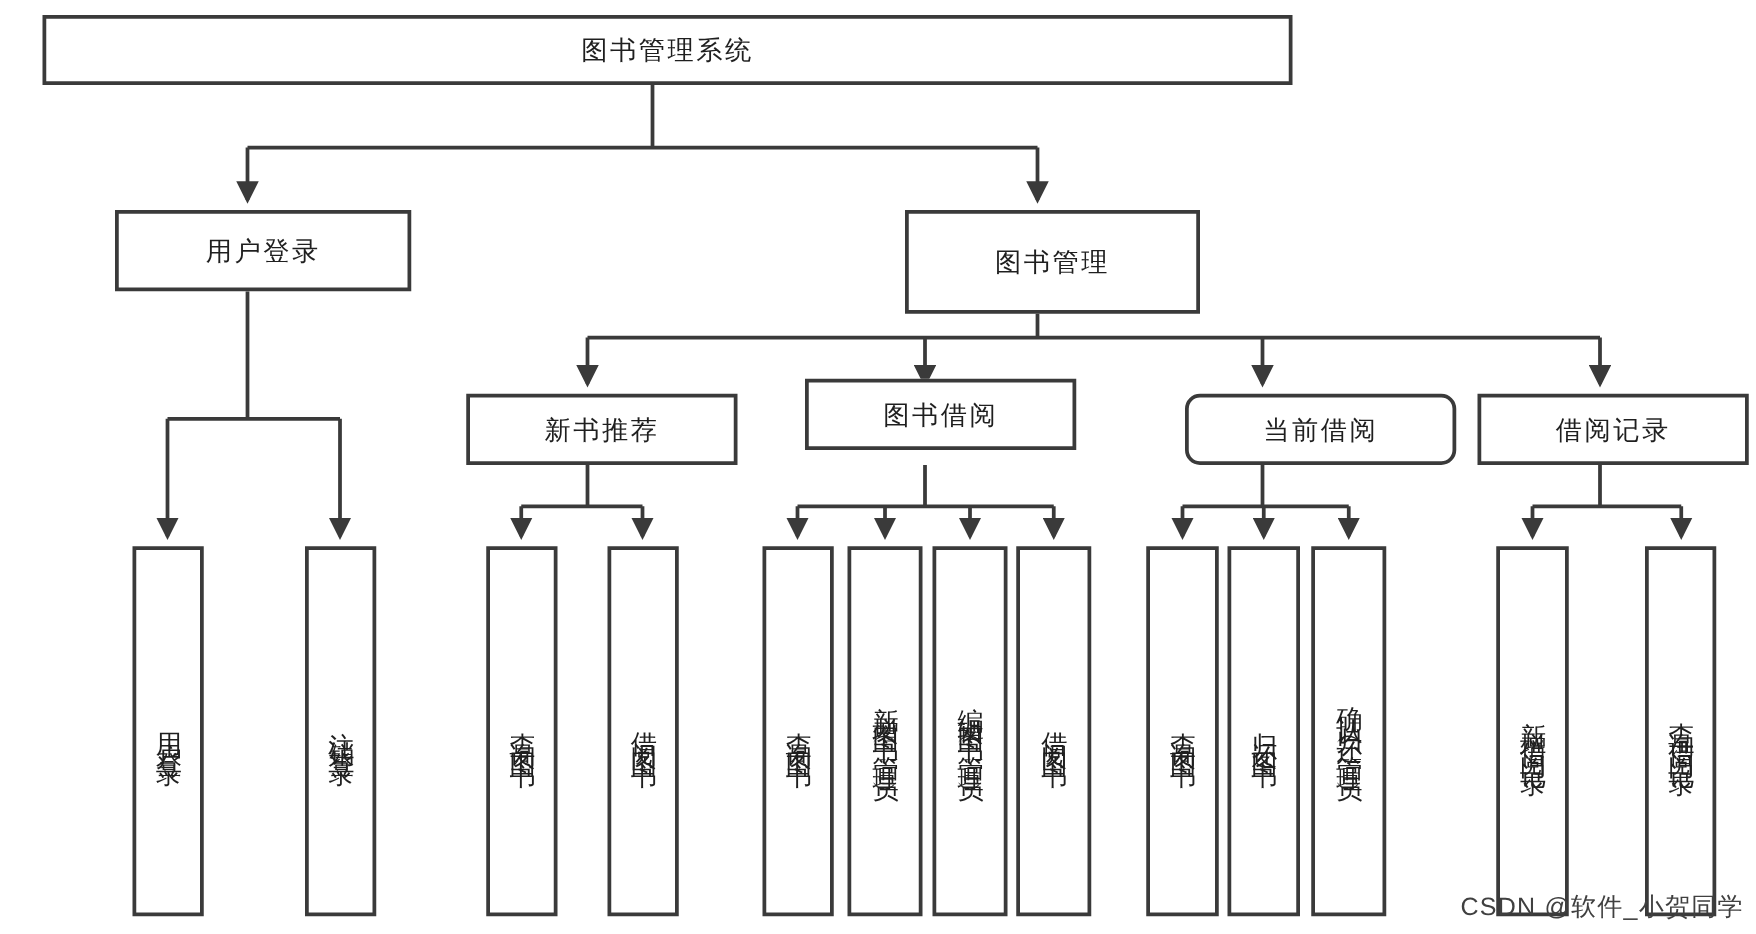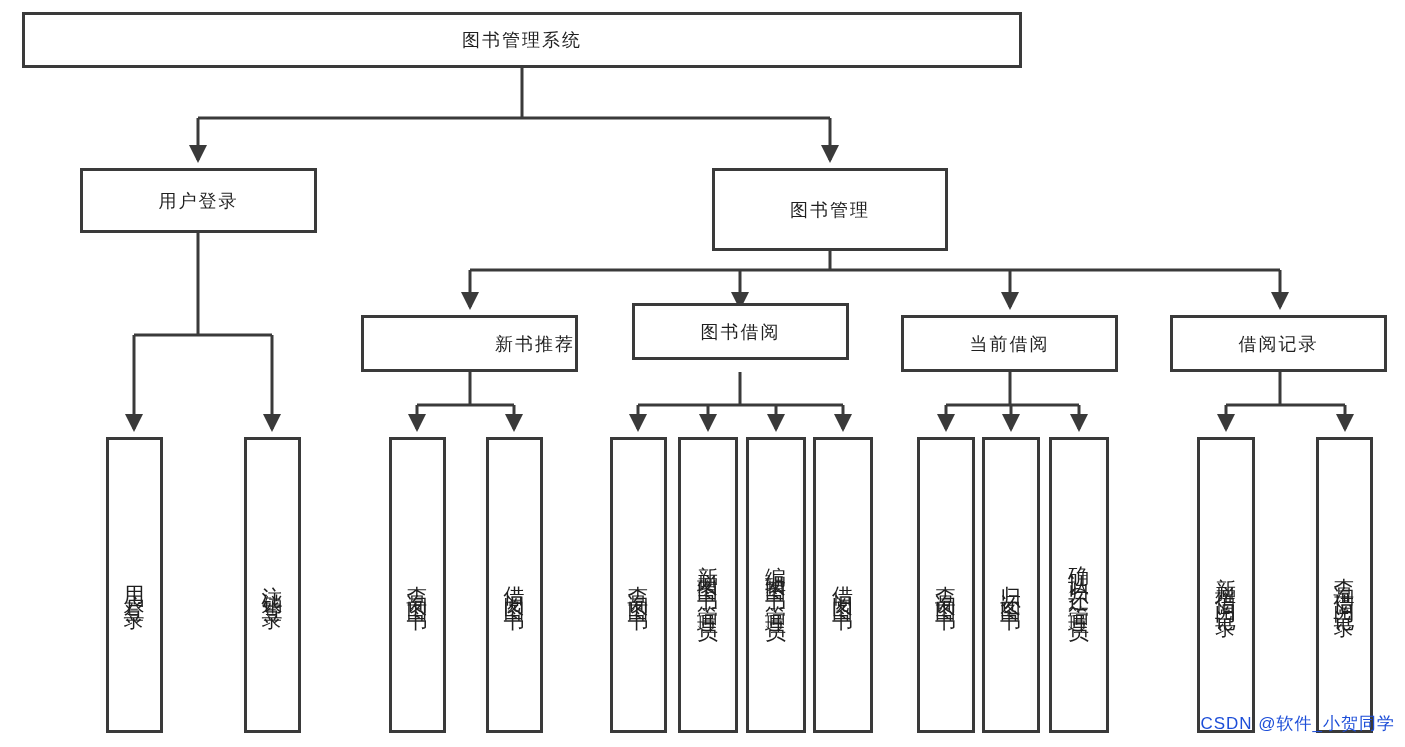--- a/index.html
+++ b/index.html
@@ -25,39 +25,40 @@
     position: absolute;
     box-sizing: border-box;
     background: #ffffff;
     border: 3px solid #3a3a3a;
     color: #1f1f1f;
     display: flex;
     align-items: center;
     justify-content: center;
   }
   .hnode {
-    font-size: 18px;
+    font-size: 21px;
     letter-spacing: 2px;
     white-space: nowrap;
+    margin-left: 12px;
   }
   .vnode {
     font-size: 21px;
   }
   .vnode .vlabel {
     writing-mode: vertical-rl;
     text-orientation: mixed;
     letter-spacing: 8px;
     line-height: 1;
   }
   .watermark {
     position: absolute;
     top: 712px;
     right: 10px;
-    font-size: 17px;
-    color: #1d4ed8;
+    font-size: 20px;
+    color: #404040;
     letter-spacing: 1px;
     z-index: 5;
     white-space: nowrap;
   }
 </style>
 </head>
 <body>
 
 <div class="canvas">
 
@@ -108,27 +109,27 @@
     <span>图书管理系统</span>
   </div>
 
   <div class="node hnode" style="left:80px; top:168px; width:237px; height:65px;">
     <span>用户登录</span>
   </div>
   <div class="node hnode" style="left:712px; top:168px; width:236px; height:83px;">
     <span>图书管理</span>
   </div>
 
-  <div class="node hnode" style="left:361px; top:315px; width:217px; height:57px;justify-content:flex-end;">
+  <div class="node hnode" style="left:361px; top:315px; width:217px; height:57px;">
     <span>新书推荐</span>
   </div>
   <div class="node hnode" style="left:632px; top:303px; width:217px; height:57px;">
     <span>图书借阅</span>
   </div>
-  <div class="node hnode" style="left:901px; top:315px; width:217px; height:57px;">
+  <div class="node hnode" style="left:936px; top:315px; width:217px; height:57px;border-radius:12px;">
     <span>当前借阅</span>
   </div>
   <div class="node hnode" style="left:1170px; top:315px; width:217px; height:57px;">
     <span>借阅记录</span>
   </div>
 
   <div class="node vnode" style="left:106px; top:437px; width:57px; height:296px;">
     <span class="vlabel">用户登录</span>
   </div>
   <div class="node vnode" style="left:244px; top:437px; width:57px; height:296px;">

